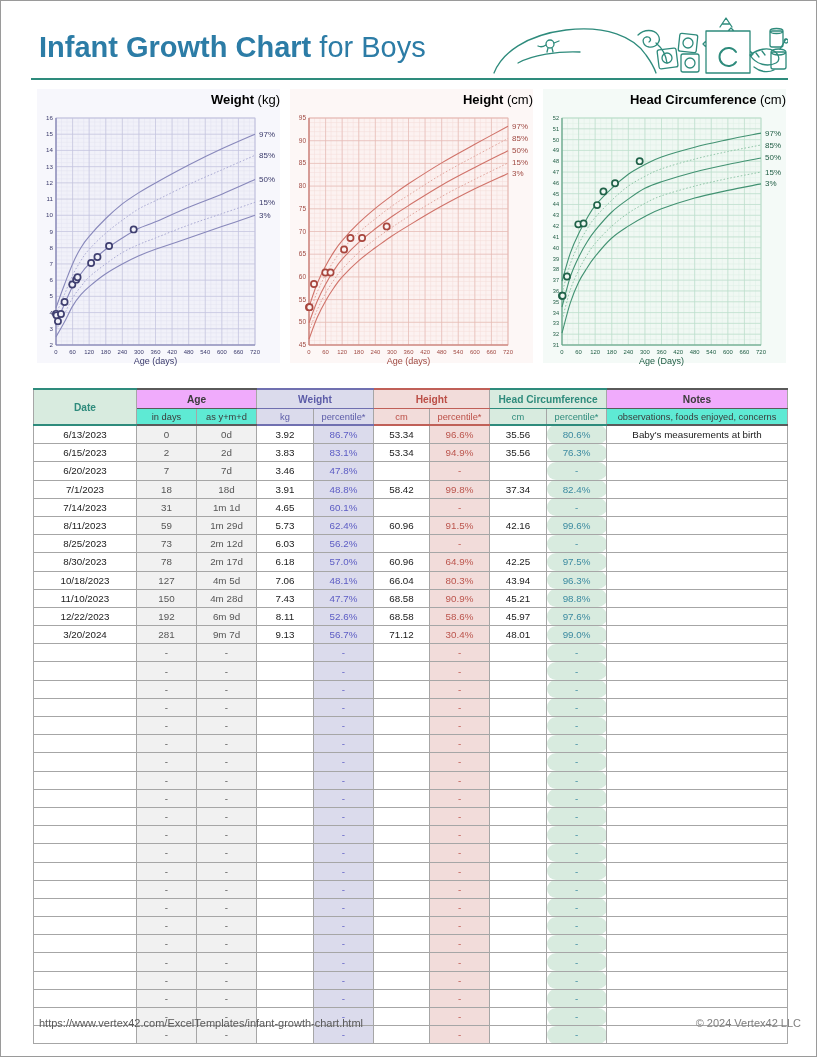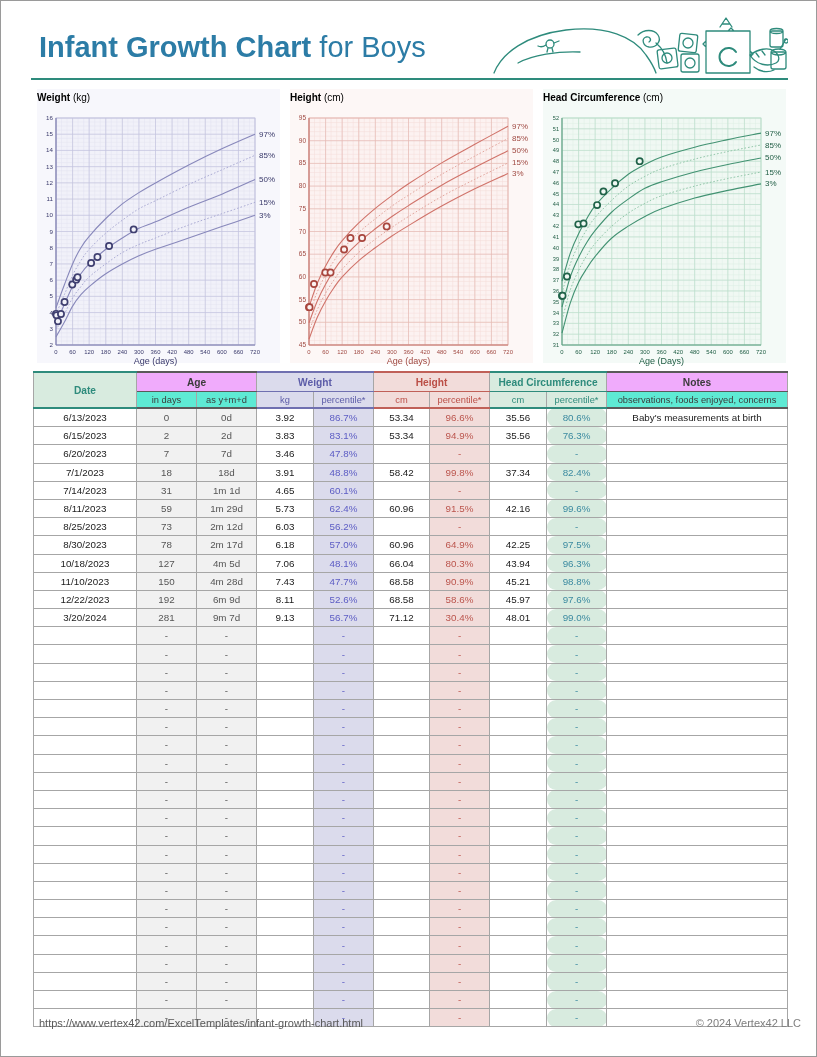--- a/index.html
+++ b/index.html
@@ -7,26 +7,26 @@
   
   .title{position:absolute;left:38px;top:30px;font-size:29px;letter-spacing:0;color:#2C7CA6;white-space:nowrap;}
   .title .t-bold{font-weight:bold;}
   .rule{position:absolute;left:30px;right:28px;top:77px;height:2px;background:#2E8B7C;}
   .doodle{position:absolute;left:487px;top:6px;width:300px;height:71px;}
   
   .chart-card{position:absolute;top:88px;width:243px;height:274px;}
   #chart0{left:36px;background:#F7F7FC;}
   #chart1{left:289px;background:#FDF7F6;}
   #chart2{left:542px;background:#F4FAF7;}
-  .chart-title{height:20px;text-align:left;font-size:10px;padding-top:3px;}
+  .chart-title{height:20px;text-align:right;font-size:13px;padding-top:3px;}
   .chart-title .ct-b{font-weight:bold;}
   .chart-card svg{display:block;}
   
   .growth-table{position:absolute;left:32px;top:370px;width:754px;}
-  table{border-collapse:collapse;table-layout:fixed;width:754px;font-size:9.8px;}
+  table{border-collapse:collapse;table-layout:fixed;width:754px;font-size:9.8px;margin-top:17px;}
   td,th{border:1px solid #a6a6a6;padding:0;text-align:center;overflow:hidden;white-space:nowrap;font-weight:normal;}
   thead tr.g th{height:18px;font-weight:bold;font-size:10.2px;}
   thead tr.s th{height:15px;font-size:9.3px;}
   tbody td{height:17.2px;}
   .th-date{background:#D8EBDF;color:#2E8B7C;border-top:2px solid #2E8B7C;border-bottom:2px solid #2E8B7C;}
   .th-gray{background:#f0abfc;color:#3b3b3b;border-top:2px solid #5a5a5a;border-bottom:1px solid #5a5a5a;}
   .th-gray2{background:#5eead4;color:#3b3b3b;border-bottom:2px solid #5a5a5a;}
   .th-weight{background:#DBDBEC;color:#5C5CA8;border-top:2px solid #7070B0;border-bottom:1px solid #7070B0;}
   .th-weight2{background:#DBDBEC;color:#5C5CA8;border-bottom:2px solid #7070B0;}
   .th-height{background:#F2DCDA;color:#BB4E46;border-top:2px solid #C06058;border-bottom:1px solid #C06058;}

